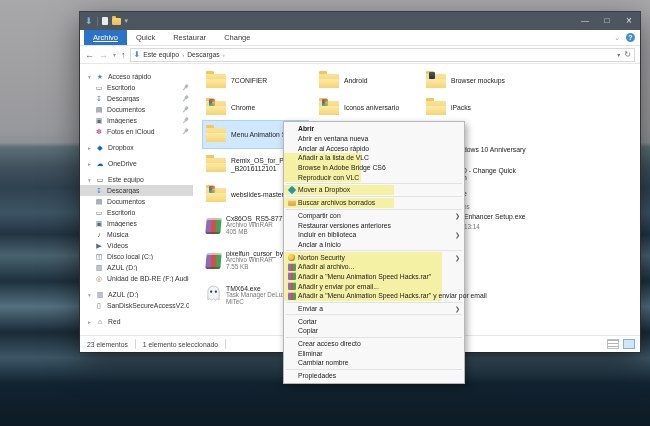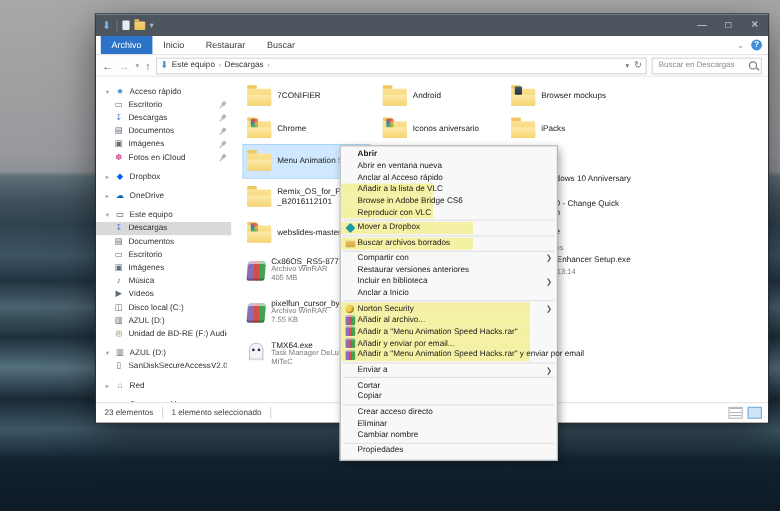--- a/index.html
+++ b/index.html
@@ -25,21 +25,21 @@
   .qat .cust{font-size:7px;color:#aab3ba;}
   .tb-spacer{flex:1;}
   .controls{display:flex;align-items:stretch;height:100%;}
   .ctl{width:22px;display:flex;align-items:center;justify-content:center;
     color:#dfe4e8;font-size:8px;line-height:1;}
   .ctl.close{font-size:10px;}
   
   .tabrow{height:15px;background:#fff;display:flex;align-items:stretch;
     border-bottom:1px solid #e4e4e4;flex:0 0 auto;padding-left:4px;}
   .tab{font-size:7.5px;color:#3c3c3c;display:flex;align-items:center;padding:0 9px;}
-  .tab.active{background:#2b72c9;color:#fff;}
+  .tab.active{background:#2b72c9;color:#fff;text-decoration:underline;}
   .ribbon-right{margin-left:auto;display:flex;align-items:center;gap:6px;padding-right:5px;}
   .rib-chev{color:#8b939a;font-size:7px;}
   .help{width:9px;height:9px;border-radius:50%;background:#3f8fd6;color:#fff;
     font-size:7px;display:flex;align-items:center;justify-content:center;font-weight:bold;}
   
   .toolbar{height:17px;background:#fdfdfd;border-bottom:1px solid #e8e8e8;
     display:flex;align-items:center;padding:0 5px;gap:4px;flex:0 0 auto;}
   .nav{display:flex;align-items:center;gap:5px;font-size:9px;color:#5f6b76;}
   .nav .fwd{color:#b4bcc3;}
   .nav .chev{font-size:6px;color:#9aa2a9;}
@@ -143,23 +143,23 @@
     <div class="controls" id="win-controls">
         <span class="ctl">—</span>
         <span class="ctl">□</span>
         <span class="ctl close">×</span>
       </div>
   </div>
 
   <div class="tabrow">
     <div id="tabs" style="display:flex;">
         <div class="tab active">Archivo</div>
-        <div class="tab">Inicio</div>
+        <div class="tab">Quick</div>
         <div class="tab">Restaurar</div>
-        <div class="tab">Buscar</div>
+        <div class="tab">Change</div>
       </div>
     <div class="ribbon-right">
       <span class="rib-chev">⌄</span>
       <span class="help">?</span>
     </div>
   </div>
 
   <div class="toolbar">
     <div class="nav">
       <span>←</span>
@@ -173,24 +173,20 @@
           <span>Este equipo</span>
           <span class="c-sep">›</span>
           <span>Descargas</span>
           <span class="c-sep">›</span>
         </span>
       <span class="addr-right">
         <span class="r1">▾</span>
         <span class="r2">↻</span>
       </span>
     </div>
-    <div class="search">
-      <input placeholder="Buscar en Descargas" style="">
-      <span class="mag"></span>
-    </div>
   </div>
 
   <div class="main">
     <div class="sidebar" id="sidebar">
         <div class="side-row s-ind0">
           <span class="s-chev">▾</span>
           <span class="s-ico" style="color: rgb(63, 131, 210);">★</span>
           <span class="s-label">Acceso rápido</span>
         </div>
         <div class="side-row s-ind1">

